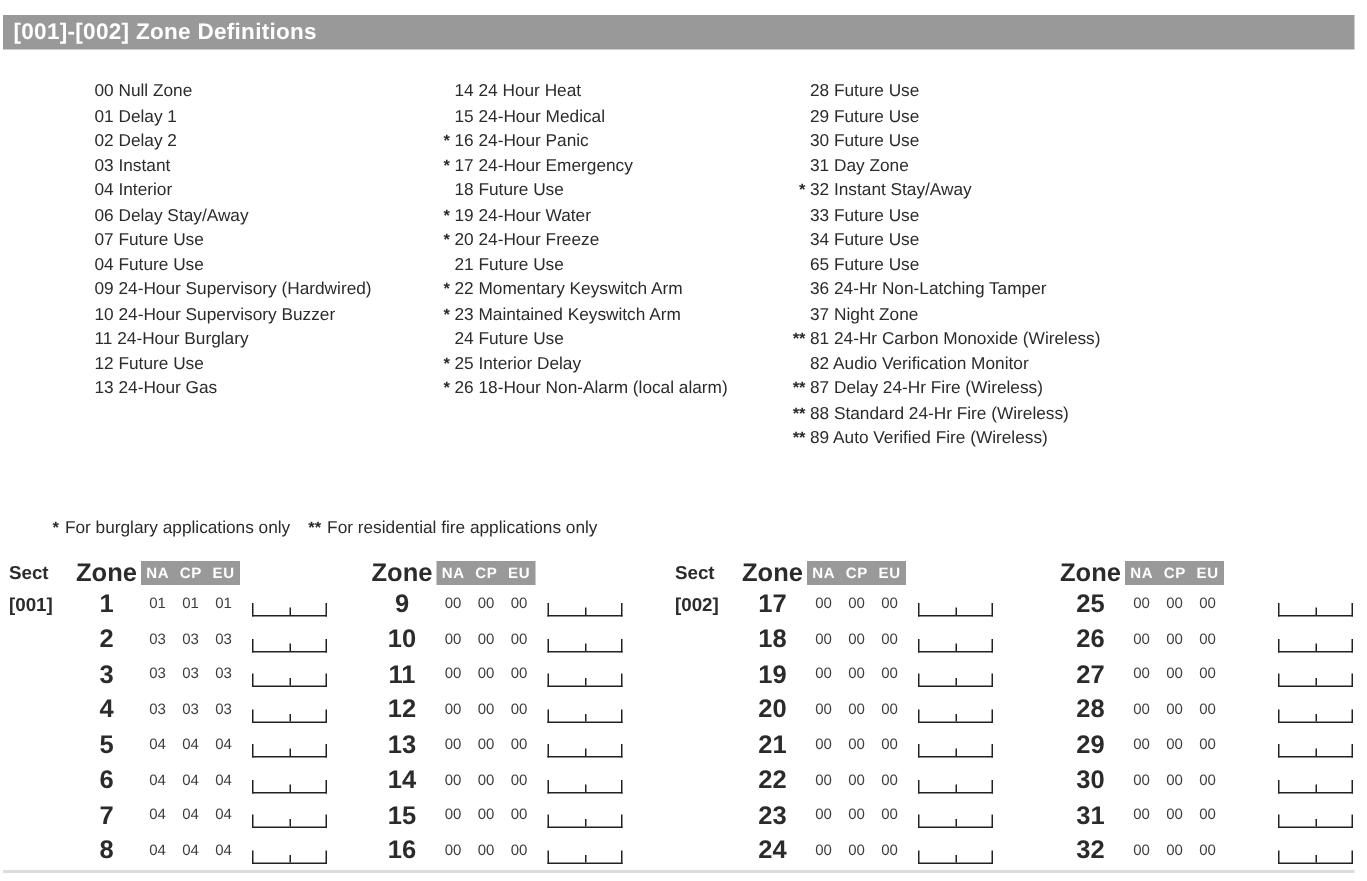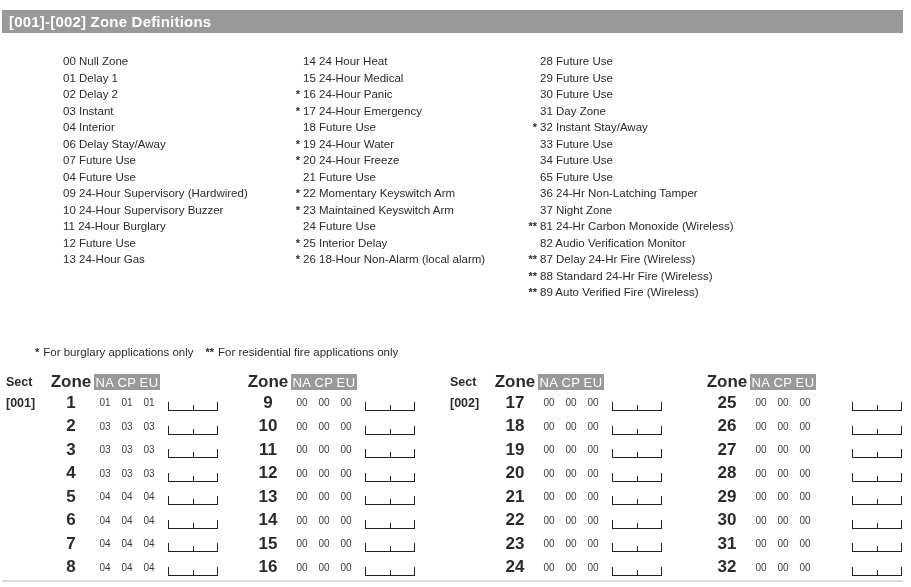--- a/index.html
+++ b/index.html
@@ -34,21 +34,21 @@
   .ws-group2 { margin-left:27px; }
   .ws-group3 { margin-left:27px; }
   .ws-group4 { margin-left:42px; }
   .ws-row { display:flex; align-items:center; height:23.5px; }
   .ws-head { height:18px; align-items:center; }
   .ws-sect { width:50px; font-weight:bold; font-size:12.5px; padding-left:6px; box-sizing:border-box; flex:none; }
   .ws-zone { width:42px; font-weight:bold; font-size:17px; text-align:center; flex:none; }
   .ws-subhead {
     width:66px; height:16px; background:#999999; color:#ffffff;
     display:flex; align-items:center; justify-content:space-around;
-    font-size:13px; font-weight:normal; letter-spacing:0.4px; flex:none; margin-left:2px;
+    font-size:10px; font-weight:bold; letter-spacing:0.4px; flex:none; margin-left:2px;
   }
   .ws-values { width:70px; display:flex; justify-content:space-between; padding:0 3px; box-sizing:border-box; flex:none; }
   .ws-val { width:20px; text-align:center; font-size:10px; color:#3c3c3c; }
   .ws-blank-cell { width:58px; flex:none; }
   .ws-group4 .ws-blank-cell { width:86px; padding-left:28px; box-sizing:content-box; }
   .ws-blank {
     display:block; position:relative; width:48px; height:8px; margin-left:6px;
     border-left:1px solid #222; border-right:1px solid #222; border-bottom:1px solid #222;
     transform:translateY(4px);
   }

